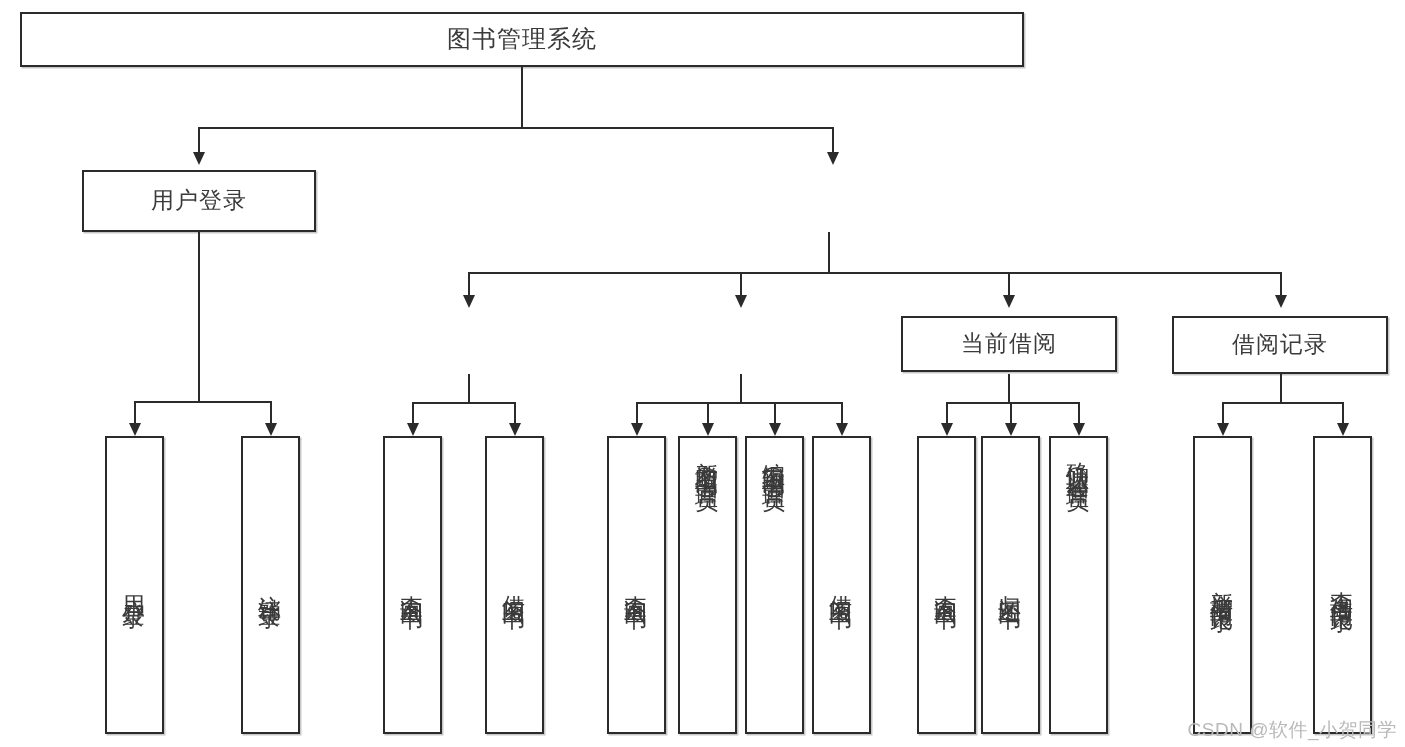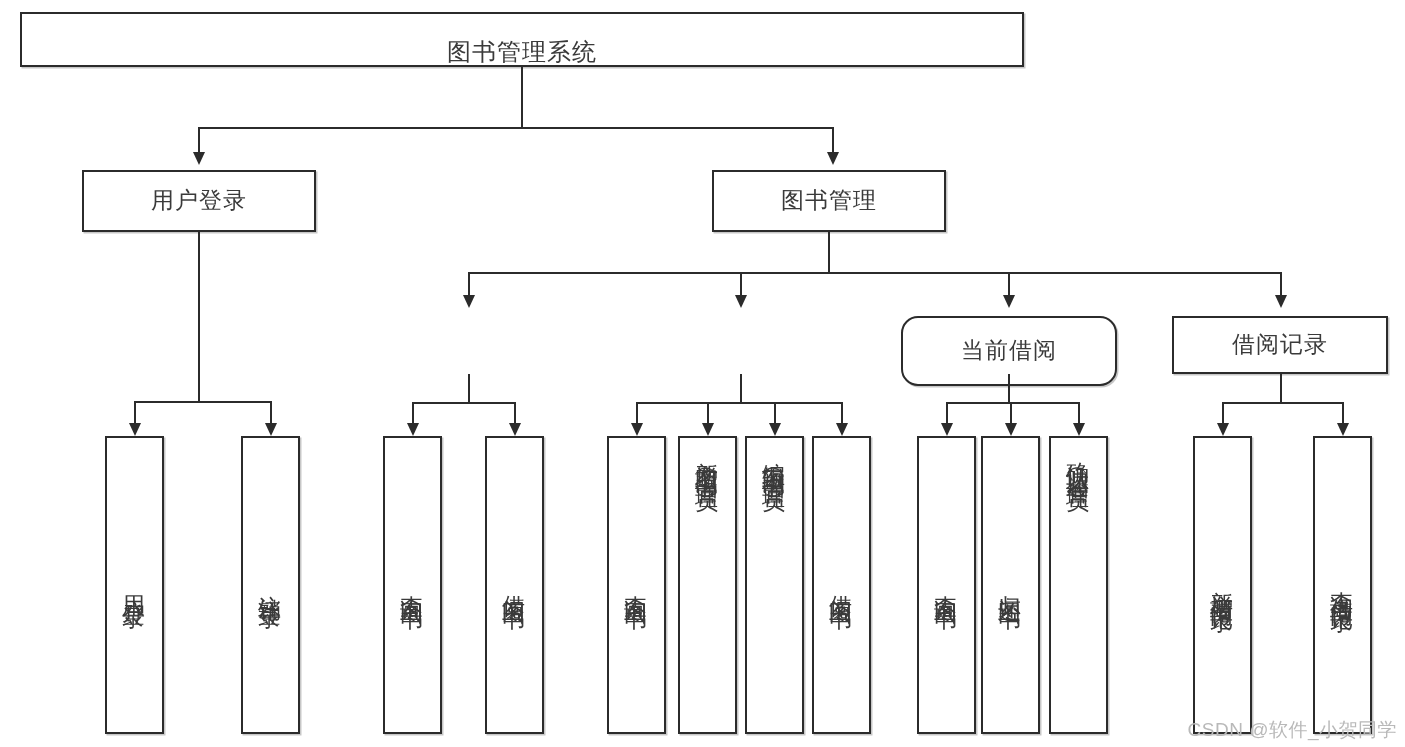--- a/index.html
+++ b/index.html
@@ -75,38 +75,35 @@
     color:#b9b9b9;
     white-space:nowrap;
     letter-spacing:0.5px;
   }
 </style>
 </head>
 <body>
 
 <div id="canvas">
 
-  <div class="node h root" style="left:20px;top:12px;width:1004px;height:55px;align-items:flex-end;">
+  <div class="node h root" style="left:20px;top:12px;width:1004px;height:55px;">
     <span>图书管理系统</span>
   </div>
 
   <div class="line vline" style="left:521px;top:67px;height:60px;"></div>
 
   <div class="line hline" style="left:198px;top:127px;width:636px;"></div>
 
   <div class="line vline" style="left:198px;top:127px;height:28px;"></div>
   <div class="arrow" style="left:193px;top:152px;"></div>
   <div class="line vline" style="left:832px;top:127px;height:28px;"></div>
   <div class="arrow" style="left:827px;top:152px;"></div>
 
   <div class="node h" style="left:82px;top:170px;width:234px;height:62px;">
     <span>用户登录</span>
-  </div>
-  <div class="node h" style="left:712px;top:170px;width:234px;height:62px;">
-    <span>图书管理</span>
   </div>
 
   <div class="line vline" style="left:198px;top:232px;height:169px;"></div>
   <div class="line hline" style="left:134px;top:401px;width:136px;"></div>
   <div class="line vline" style="left:134px;top:401px;height:26px;"></div>
   <div class="arrow" style="left:129px;top:423px;"></div>
   <div class="line vline" style="left:270px;top:401px;height:26px;"></div>
   <div class="arrow" style="left:265px;top:423px;"></div>
 
   <div class="line vline" style="left:828px;top:232px;height:40px;"></div>
@@ -114,21 +111,21 @@
 
   <div class="line vline" style="left:468px;top:272px;height:26px;"></div>
   <div class="arrow" style="left:463px;top:295px;"></div>
   <div class="line vline" style="left:740px;top:272px;height:26px;"></div>
   <div class="arrow" style="left:735px;top:295px;"></div>
   <div class="line vline" style="left:1008px;top:272px;height:26px;"></div>
   <div class="arrow" style="left:1003px;top:295px;"></div>
   <div class="line vline" style="left:1280px;top:272px;height:26px;"></div>
   <div class="arrow" style="left:1275px;top:295px;"></div>
 
-  <div class="node h" style="left:901px;top:316px;width:216px;height:70px;border-radius:17px;">
+  <div class="node h" style="left:901px;top:316px;width:216px;height:56px;">
     <span>当前借阅</span>
   </div>
   <div class="node h" style="left:1172px;top:316px;width:216px;height:58px;">
     <span>借阅记录</span>
   </div>
 
   <div class="line vline" style="left:468px;top:374px;height:28px;"></div>
   <div class="line hline" style="left:412px;top:402px;width:102px;"></div>
   <div class="line vline" style="left:412px;top:402px;height:24px;"></div>
   <div class="arrow" style="left:407px;top:423px;"></div>

